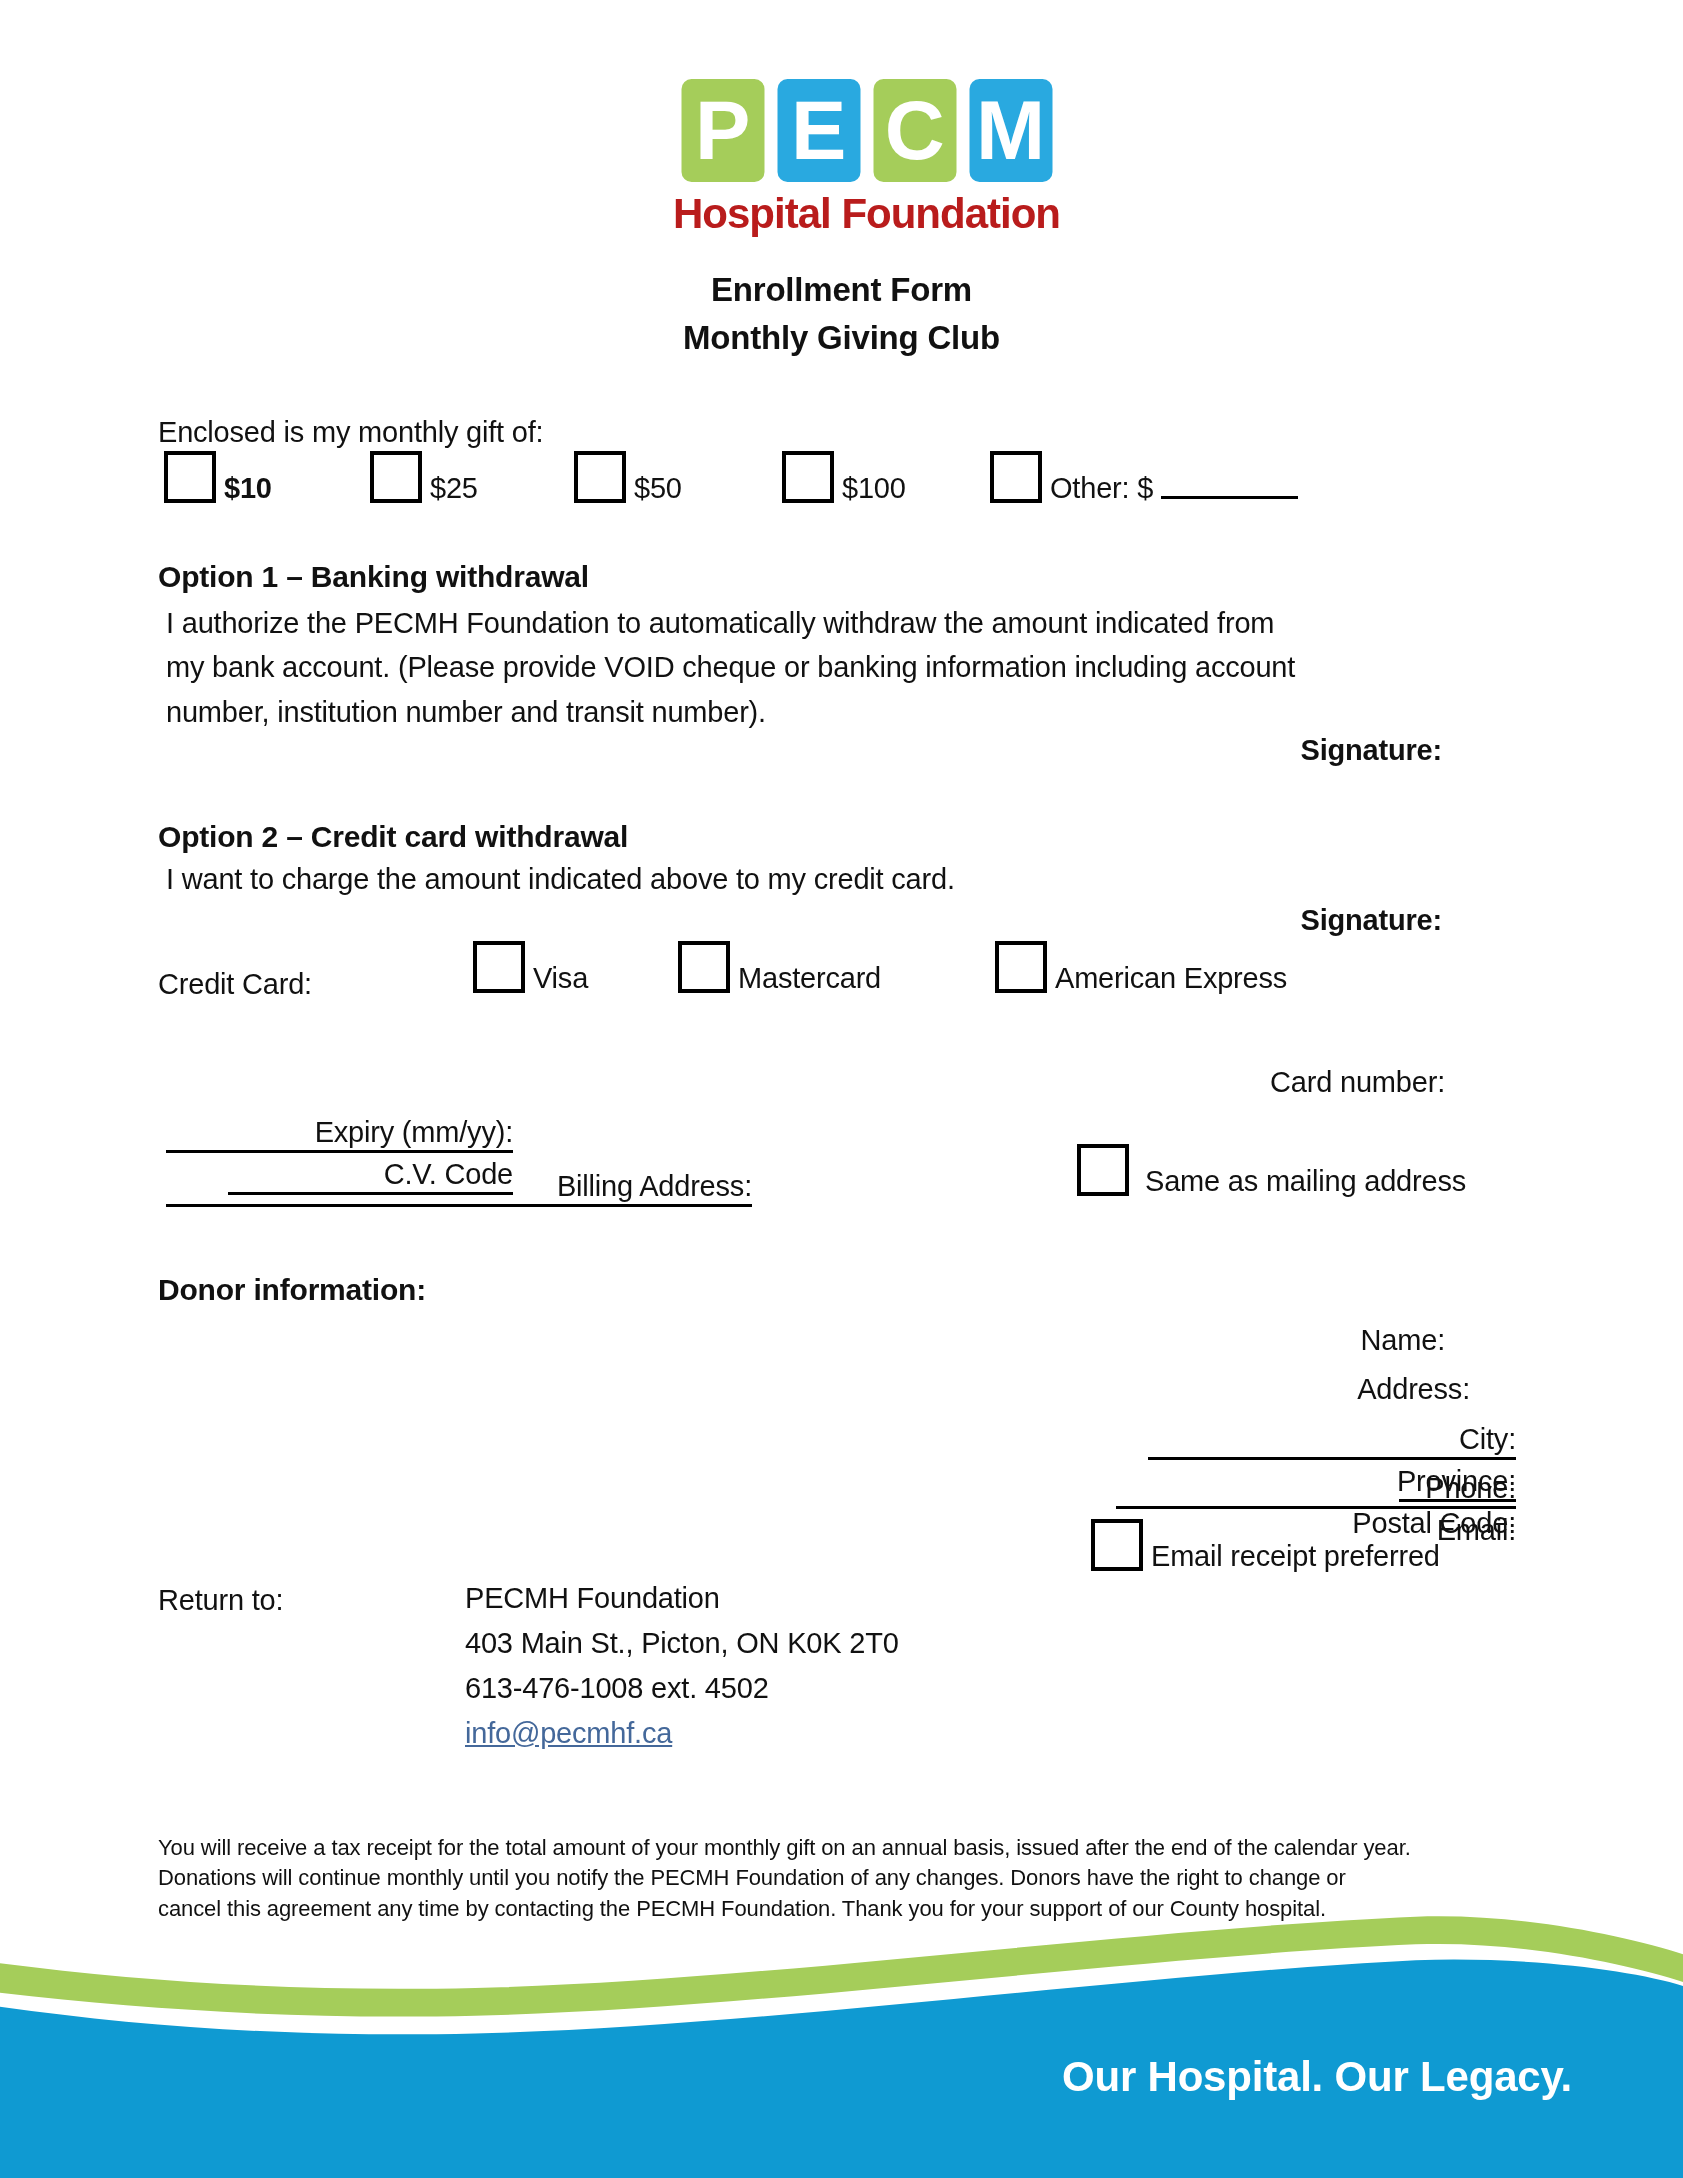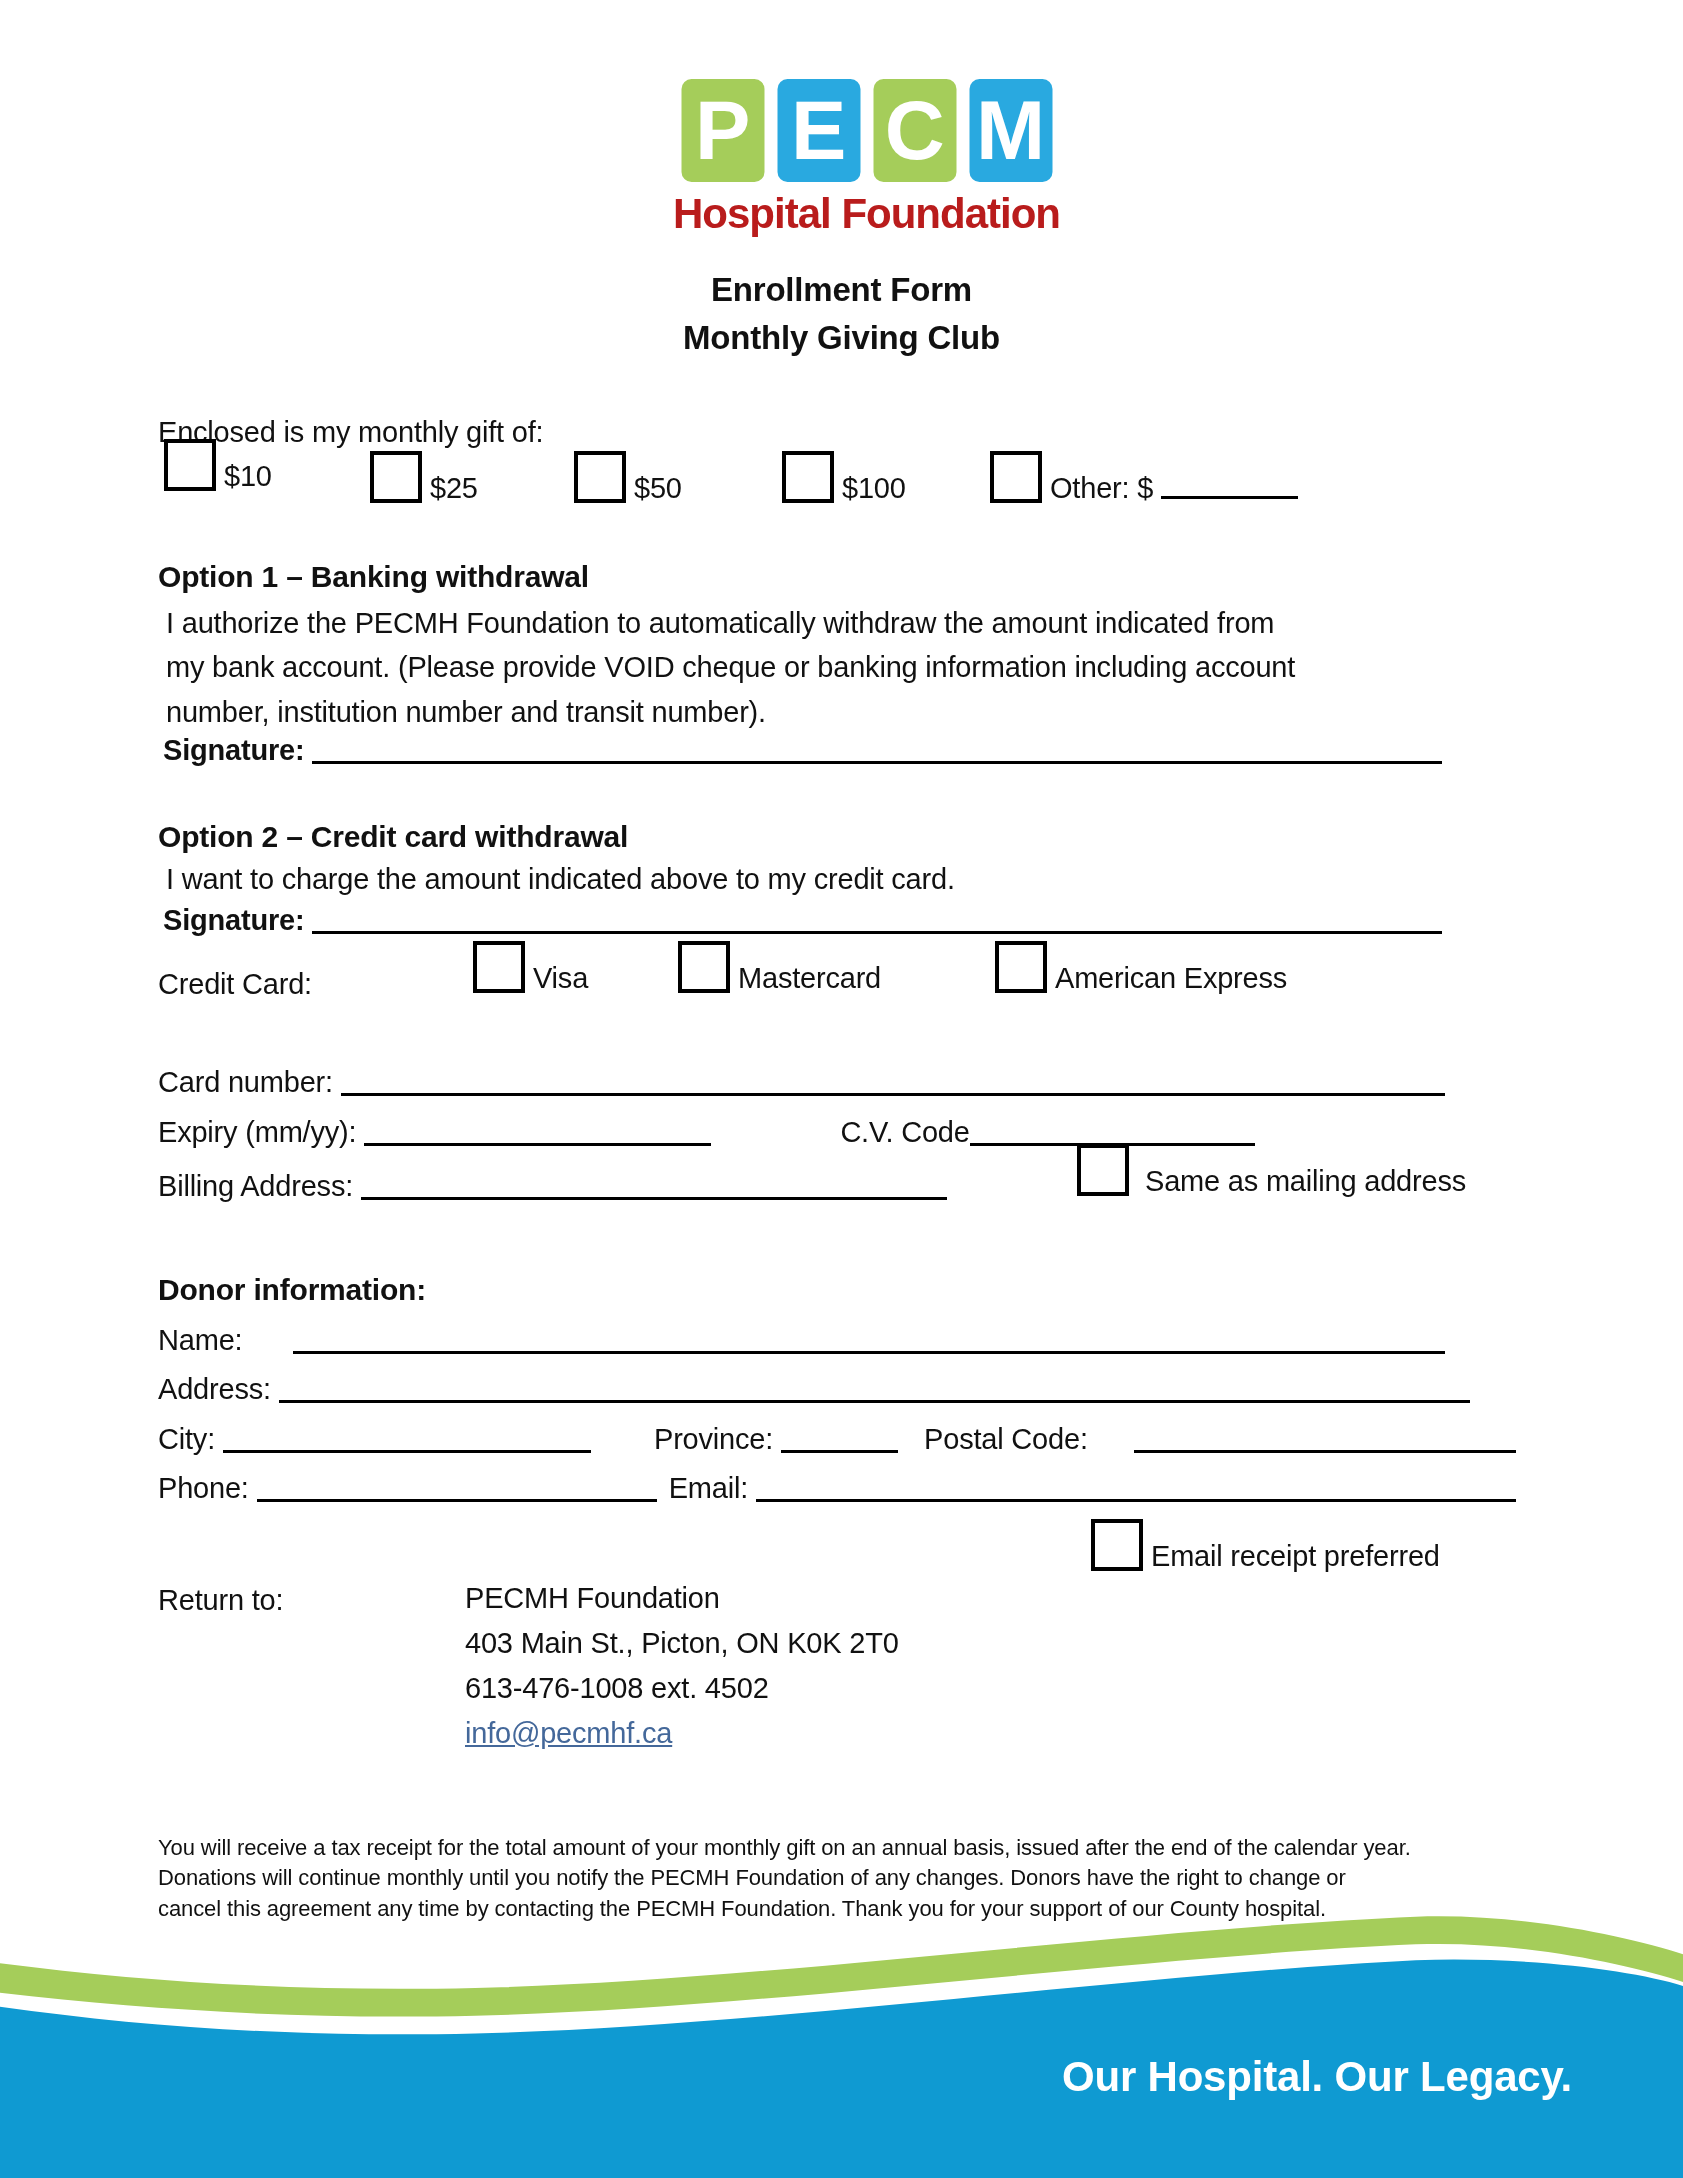--- a/index.html
+++ b/index.html
@@ -17,21 +17,21 @@
   .tile{
     width:83px;height:103px;border-radius:10px;display:flex;align-items:center;justify-content:center;
     color:#ffffff;font-weight:bold;font-size:83px;line-height:1;
   }
   .logo-subtitle{top:190px;font-size:42px;font-weight:bold;color:#b91c1c;letter-spacing:-1px;
     left:50%;transform:translateX(calc(-50% + 25px));white-space:nowrap;}
   .form-title{font-size:33px;font-weight:bold;}
   
   .cb{width:44px;height:44px;border:4px solid #000;background:#fff;display:inline-block;flex:none;}
   .uline{border-bottom:3px solid #000;height:0;}
-  .row{position:absolute;display:flex;align-items:flex-end;}
+  .row{position:absolute;display:flex;align-items:flex-end;flex-direction:column;}
   .row .lbl{white-space:nowrap;line-height:1.2;}
   .row .uline{margin-bottom:4px;}
   .flex1{flex:1;}
   .optgrp{position:absolute;display:flex;align-items:flex-end;gap:8px;}
   .optgrp .lbl{line-height:1.05;white-space:nowrap;}
   .para{line-height:1.2;white-space:nowrap;margin-left:8px;}
   .heading{font-size:30px;font-weight:bold;white-space:nowrap;}
   
   .return-block div{line-height:45px;white-space:nowrap;}
   .email-link{color:#44689a;text-decoration:underline;}
@@ -52,21 +52,21 @@
     <span class="tile" style="background: rgb(165, 205, 90);">C</span>
     <span class="tile" style="background: rgb(41, 169, 224);">M</span>
   </div>
   <div class="abs logo-subtitle">Hospital Foundation</div>
 
   <div class="abs centered form-title" style="top:271px;">Enrollment Form</div>
   <div class="abs centered form-title" style="top:319px;">Monthly Giving Club</div>
 
   <div class="abs" style="left:158px;top:416px;">Enclosed is my monthly gift of:</div>
 
-  <div class="optgrp" style="left:164px;top:439px;">
+  <div class="optgrp" style="left:164px;top:451px;font-weight:bold;">
     <span class="cb"></span>
     <span class="lbl">$10</span>
   </div>
   <div class="optgrp" style="left:370px;top:451px;">
     <span class="cb"></span>
     <span class="lbl">$25</span>
   </div>
   <div class="optgrp" style="left:574px;top:451px;">
     <span class="cb"></span>
     <span class="lbl">$50</span>

